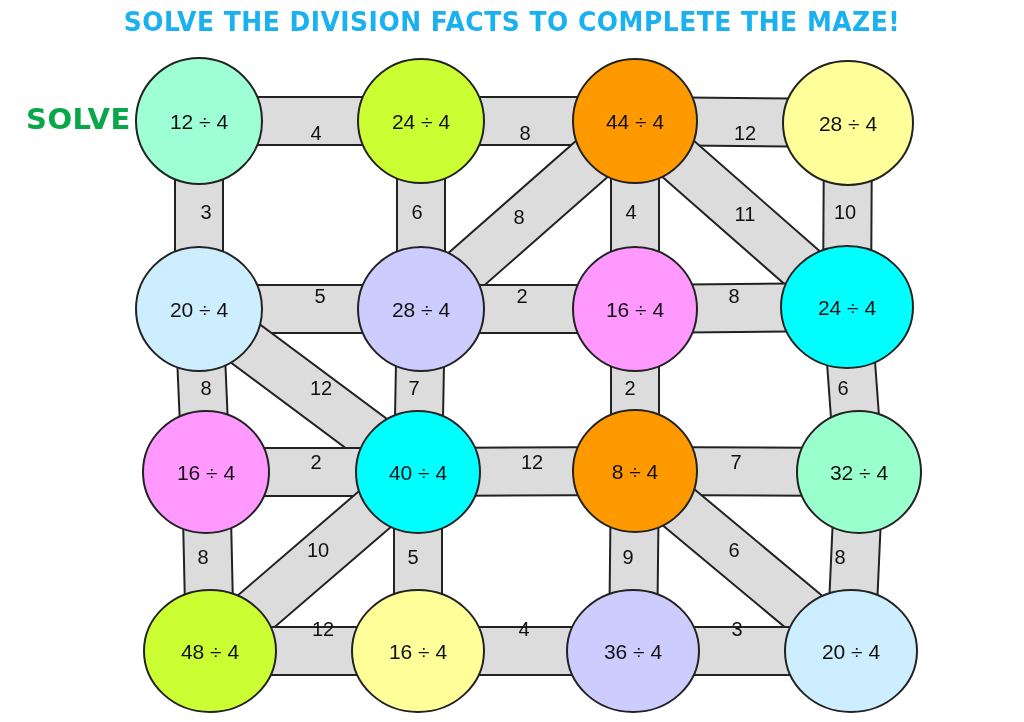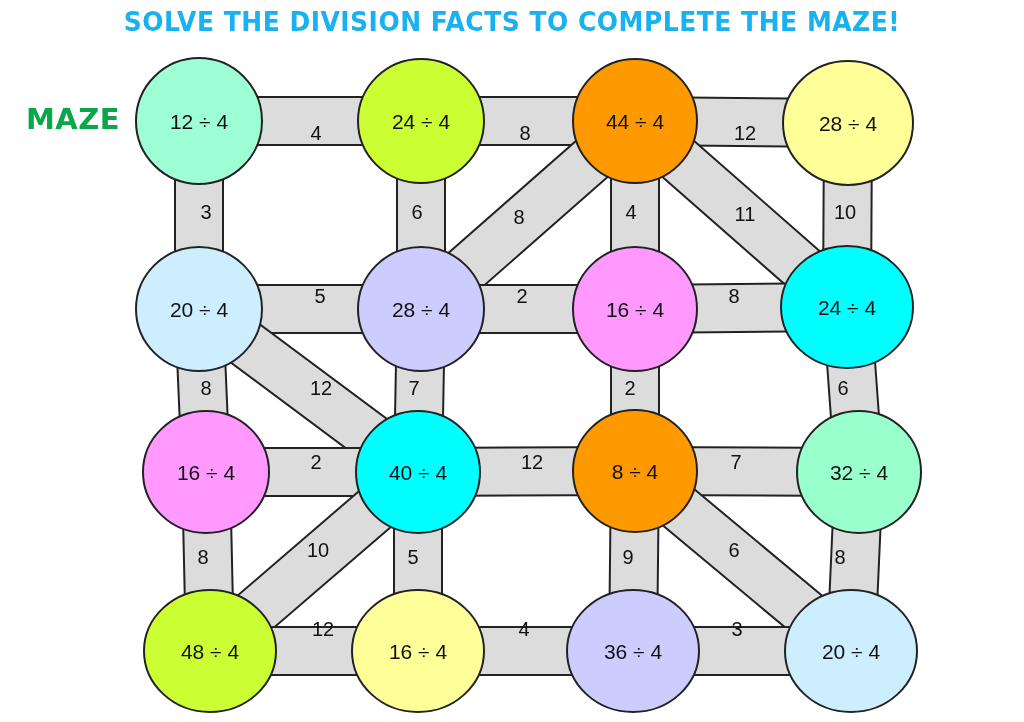--- a/index.html
+++ b/index.html
@@ -9,21 +9,21 @@
   svg.maze { position:absolute; left:0; top:0; }
   .road { fill:#dcdcdc; stroke:#222; stroke-width:2; }
   .node { stroke:#222; stroke-width:2; }
   .lbl { font-family:"Liberation Sans", sans-serif; font-size:20px; fill:#111; text-anchor:middle; dominant-baseline:middle; }
   .nlbl { font-family:"Liberation Sans", sans-serif; font-size:21px; fill:#111; text-anchor:middle; dominant-baseline:middle; }
 </style>
 </head>
 <body>
 
 <div class="title">SOLVE THE DIVISION FACTS TO COMPLETE THE MAZE!</div>
-<div class="start">MAZE</div>
+<div class="start">SOLVE</div>
 
 <svg class="maze" width="1024" height="722" viewBox="0 0 1024 722" xmlns="http://www.w3.org/2000/svg">
   <g id="roads">
       <polygon points="199,145 421,145 421,97 199,97" class="road"></polygon>
       <polygon points="421,145 635,145 635,97 421,97" class="road"></polygon>
       <polygon points="634.7746578208562,144.99894207881462 847.7746578208562,146.99894207881462 848.2253421791438,99.00105792118538 635.2253421791438,97.00105792118538" class="road"></polygon>
       <polygon points="175,121 175,309 223,309 223,121" class="road"></polygon>
       <polygon points="397,121 397,309 445,309 445,121" class="road"></polygon>
       <polygon points="436.8398691369771,327.0304893367718 650.8398691369771,139.03048933677178 619.1601308630229,102.96951066322822 405.1601308630229,290.9695106632282" class="road"></polygon>
       <polygon points="611,121 611,309 659,309 659,121" class="road"></polygon>

